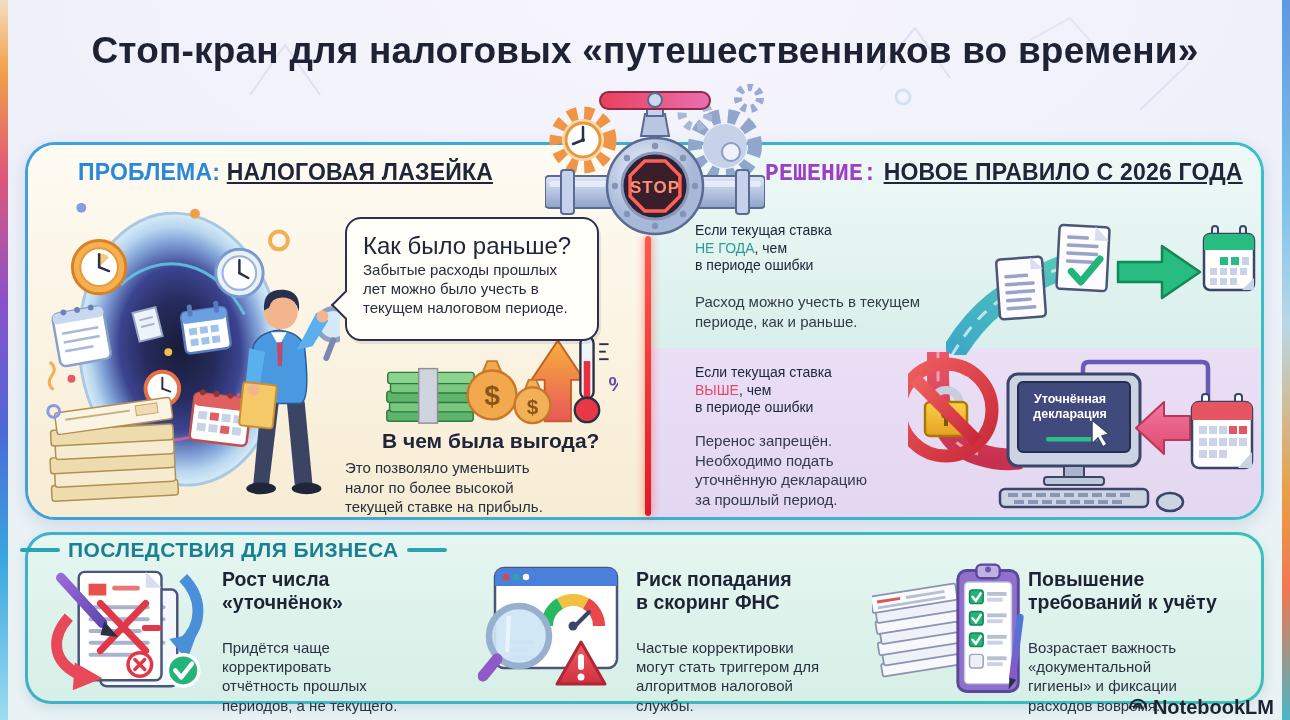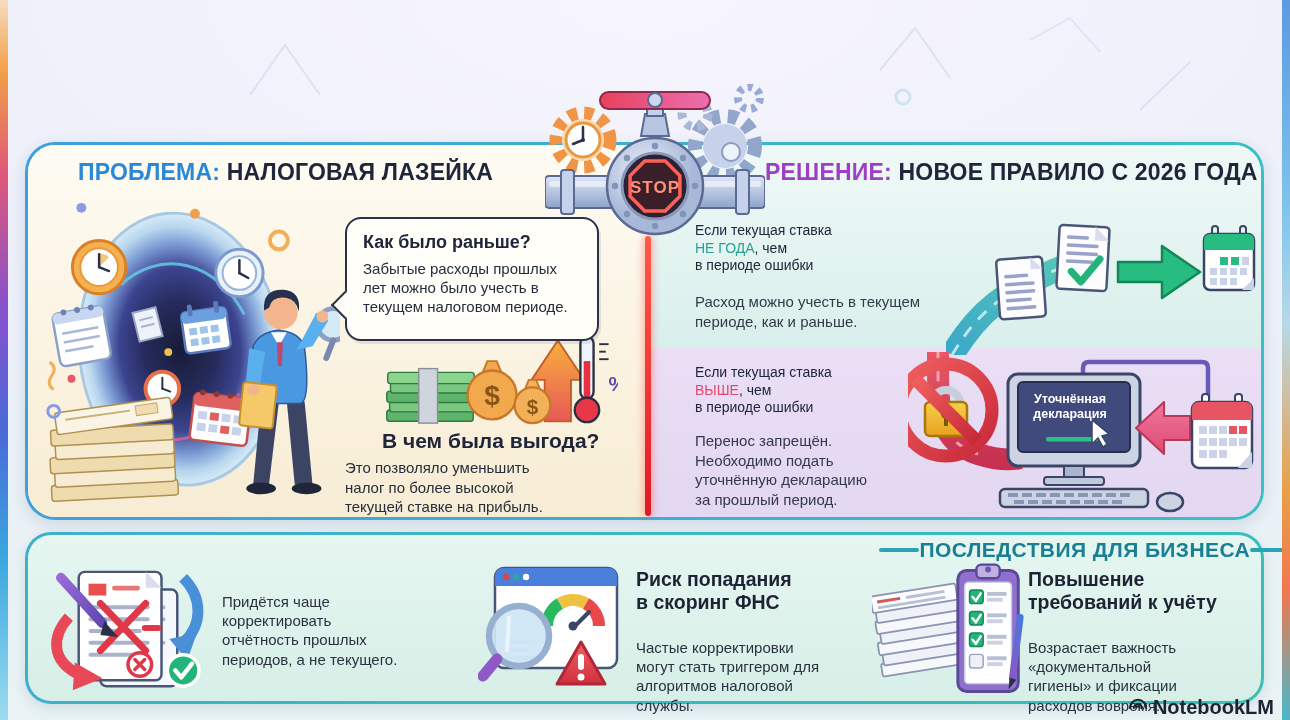--- a/index.html
+++ b/index.html
@@ -24,31 +24,31 @@
   .main-inner { position:relative; width:100%; height:100%; border-radius:27px; overflow:hidden; background:#fbf4e4; }
   .half-left { position:absolute; left:0; top:0; width:620px; height:100%;
     background:linear-gradient(180deg,#fefbf3 0%, #faf1dd 70%, #f7ecd4 100%); }
   .half-rt { position:absolute; left:620px; right:0; top:0; height:203px;
     background:linear-gradient(180deg,#eff9f7,#d9efeb); }
   .half-rb { position:absolute; left:620px; right:0; top:203px; bottom:0;
     background:linear-gradient(180deg,#ebdff6,#e3d7f1); }
 
   .sec-header { position:absolute; font-size:23px; font-weight:800; z-index:4; letter-spacing:.2px; }
   .sec-header .accent-blue { color:#2b87d8; }
-  .sec-header .accent-purple { color:#9d3ec6; }
-  .sec-header .rest { color:#20263a; }
+  .sec-header .accent-purple { color:#9d3ec6;font-family:Liberation Mono, monospace; }
+  .sec-header .rest { color:#20263a;text-decoration:underline; }
   .hdr-problem { left:78px; top:159px; }
   .hdr-solution { left:765px; top:159px; }
 
   .bubble { position:absolute; left:345px; top:217px; width:254px; min-height:124px;
     background:#fffef9; border:2.5px solid #2a3148; border-radius:16px; padding:13px 16px 12px;
     z-index:4; box-shadow:2px 3px 0 rgba(40,50,80,.10); }
   .bubble::after { content:''; position:absolute; left:-12px; top:76px; width:18px; height:18px;
     background:#fffef9; border-left:2.5px solid #2a3148; border-bottom:2.5px solid #2a3148; transform:rotate(45deg); }
-  .bubble-title { font-size:18px; font-weight:700; margin-bottom:6px; }
+  .bubble-title { font-size:24px; font-weight:400; }
   .bubble-body { font-size:15px; line-height:1.28; color:#272d3c; width:215px; }
 
   .benefit-title { position:absolute; left:345px; top:429px; font-size:21px; font-weight:800; z-index:4;margin-left:37px; }
   .benefit-body { position:absolute; left:345px; top:458px; width:225px; font-size:15px; line-height:1.3; color:#272d3c; z-index:4; }
 
   .rule-title { position:absolute; font-size:14px; font-weight:400; line-height:1.26; z-index:4; }
   .rule-title .line { display:block; }
   .hl-teal { color:#2a9e96; }
   .hl-red { color:#e4476e; }
   .rule-body { position:absolute; font-size:15px; line-height:1.3; color:#333a49; z-index:4; }
@@ -70,22 +70,22 @@
 
   .screen-label { position:absolute; left:1020px; top:392px; width:100px; text-align:center;
     color:#fff; font-size:12.5px; font-weight:700; line-height:1.18; z-index:6; }
 
   
   .bottom-frame { position:absolute; left:25px; top:532px; width:1239px; height:172px;
     border-radius:26px; padding:3px; background:linear-gradient(90deg,#3fb0cc,#38c0b8);
     box-shadow:0 4px 12px rgba(50,110,120,.15); z-index:1; }
   .bottom-inner { width:100%; height:100%; border-radius:23px; overflow:hidden;
     background:linear-gradient(180deg,#e6f6f1,#d6efe7); }
-  .cons-header { position:absolute; left:0; right:0; top:538px; display:flex; justify-content:flex-end;
-    align-items:center; gap:0; z-index:4; }
+  .cons-header { position:absolute; left:0; right:0; top:538px; display:flex; justify-content:flex-start;
+    align-items:center; gap:8px; z-index:4;padding-left:20px; }
   .cons-header .txt { font-size:21px; font-weight:800; color:#197f92; letter-spacing:.4px; }
   .dash { width:40px; height:4px; border-radius:2px; background:#2aa4b4; }
 
   .cons-icon { position:absolute; z-index:3; }
   .icon-1 { left:42px; top:562px; }
   .icon-2 { left:478px; top:564px; }
   .icon-3 { left:872px; top:560px; }
   .cons-text { position:absolute; z-index:4; }
   .text-1 { left:222px; top:568px; }
   .text-2 { left:636px; top:568px; }
@@ -110,20 +110,21 @@
     <polyline points="250,95 285,45 320,95" fill="none" stroke="#dde1f2" stroke-width="2"></polyline>
     <polyline points="880,70 915,28 950,78" fill="none" stroke="#dde1f2" stroke-width="2"></polyline>
     <line x1="1140" y1="110" x2="1190" y2="62" stroke="#dde1f2" stroke-width="2"></line>
     <polyline points="1030,40 1070,18 1100,52" fill="none" stroke="#e2e5f3" stroke-width="2"></polyline>
     <circle cx="903" cy="97" r="7" fill="none" stroke="#cfe2f2" stroke-width="3"></circle>
   </svg>
 
   <div class="edge left"></div>
   <div class="edge right"></div>
 
+  <div class="title">Стоп-кран для налоговых «путешественников во времени»</div>
 
   <div class="main-frame">
     <div class="main-inner">
       <div class="half-left"></div>
       <div class="half-rt"></div>
       <div class="half-rb"></div>
     </div>
   </div>
 
   <div class="sec-header hdr-problem">
@@ -676,20 +677,21 @@
           <rect x="30" y="100" width="16" height="4" fill="#ccd2e2"></rect>
       </g>
     </g>
     <g>
       <line x1="152" y1="58" x2="144" y2="120" stroke="url(#pen3G)" stroke-width="7" stroke-linecap="round"></line>
       <polygon points="141,120 148,122 140,132" fill="#2a3048"></polygon>
     </g>
   </svg>
 
   <div class="cons-text text-1">
+    <div class="cons-title">Рост числа «уточнёнок»</div>
     <div class="cons-body">Придётся чаще корректировать отчётность прошлых периодов, а не текущего.</div>
   </div>
   <div class="cons-text text-3">
     <div class="cons-title">Повышение требований к учёту</div>
     <div class="cons-body">Возрастает важность «документальной гигиены» и фиксации расходов вовремя.</div>
   </div>
   <div class="cons-text text-2">
     <div class="cons-title">Риск попадания в скоринг ФНС</div>
     <div class="cons-body">Частые корректировки могут стать триггером для алгоритмов налоговой службы.</div>
   </div>

